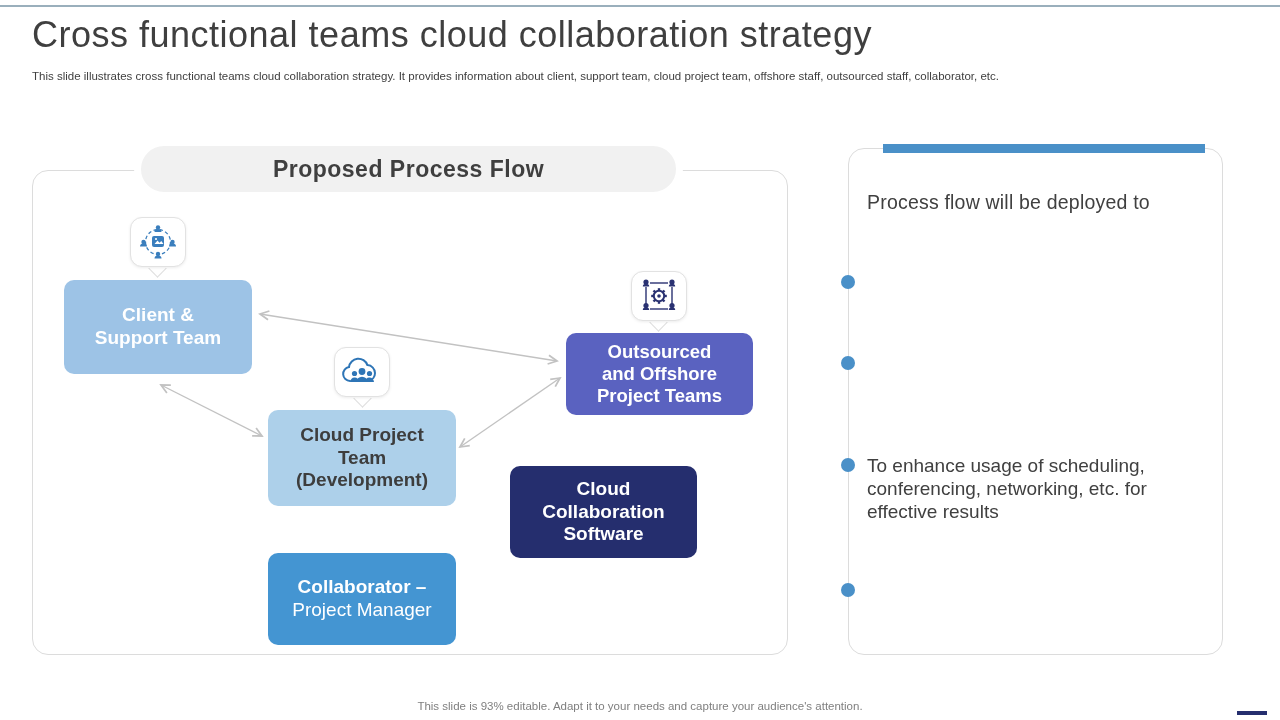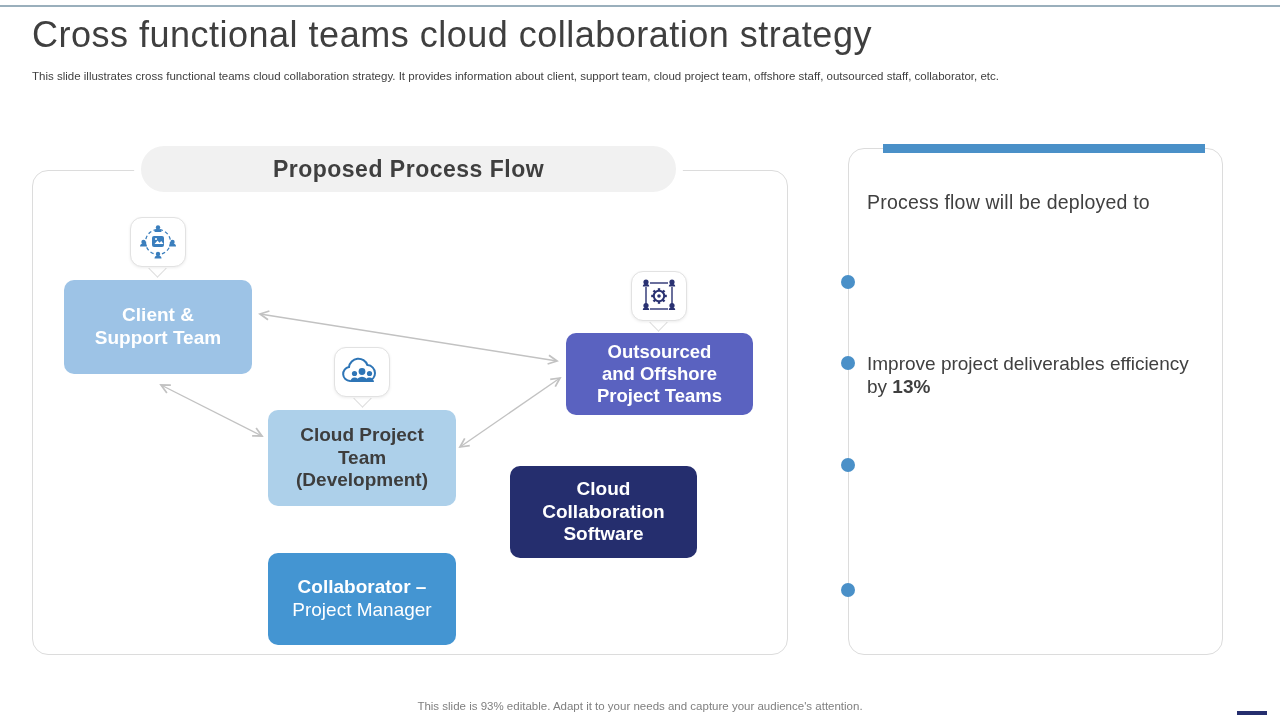--- a/index.html
+++ b/index.html
@@ -215,21 +215,21 @@
   </svg>
 </div>
 
 <div class="deploy-topbar"></div>
 <div class="deploy-panel">
   <div class="deploy-heading">Process flow will be deployed to</div>
 
   <span class="bullet-dot d1"></span>
 
   <span class="bullet-dot d2"></span>
-  <div class="bullet-item b2"><span>Improve project deliverables efficiency by </span><b>13%</b></div>
 
   <span class="bullet-dot d3"></span>
+  <div class="bullet-item b3">To enhance usage of scheduling, conferencing, networking, etc. for effective results</div>
 
   <span class="bullet-dot d4"></span>
 </div>
 
 <div class="slide-footer">This slide is 93% editable. Adapt it to your needs and capture your audience's attention.</div>
 <div class="corner-dash"></div>
 
 </body></html>

